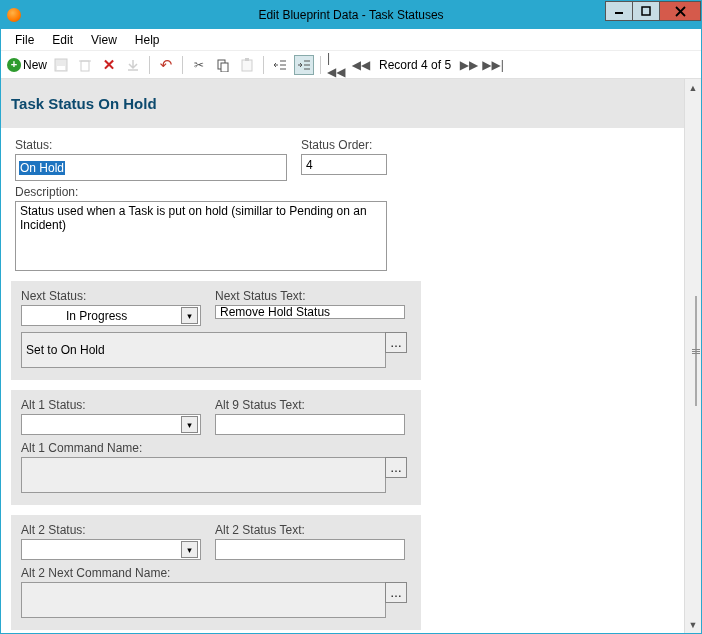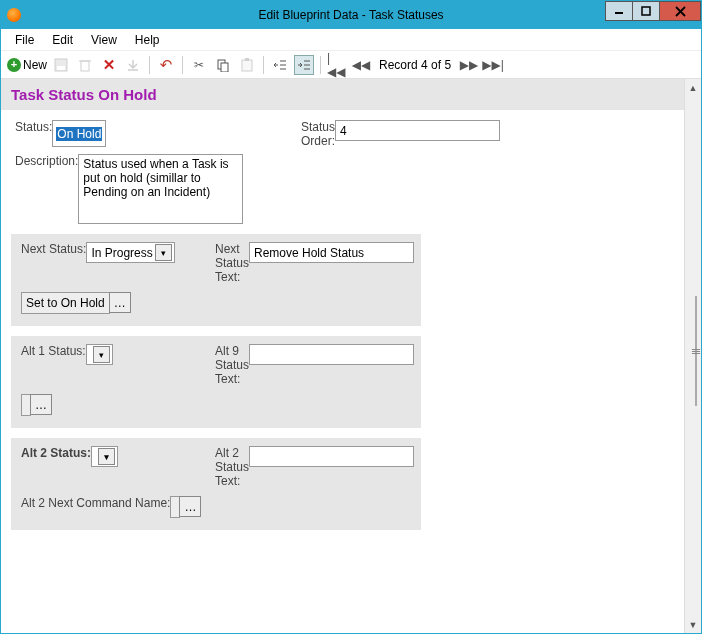--- a/index.html
+++ b/index.html
@@ -137,49 +137,49 @@
     position:absolute; left:2px; right:2px;
     top: 200px; height: 110px;
     background:#c6c6c6;
     border:1px solid #aaa;
   }
   .scroll-grip { width:100%; display:flex;flex-direction:column;gap:1px;align-items:center;justify-content:center;height:100%;}
   .scroll-grip div{width:8px;height:1px;background:#888;}
 
   .page-header {
     background: #e6e6e6;
-    padding: 7px 10px;
+    padding: 16px 10px;
     font-size: 15px;
     font-weight: 600;
-    color: #a21caf;
+    color: #0c4a6e;
   }
   .form-area { padding: 10px 14px; }
   .row { display: flex; gap: 14px; align-items:flex-start; margin-bottom:2px;}
-  .field { display:flex; flex-direction:row; }
+  .field { display:flex; flex-direction:column; }
   .label { color:#444; margin-bottom:2px; font-size:12px;}
   input[type=text], textarea, .select, .ro-input {
     border: 1px solid #999;
     font-family: inherit;
     font-size: 12px;
     padding: 2px 4px;
     background: #fff;
   }
   textarea { resize: none; }
   .select {
     display:flex; align-items:center; height:21px; position:relative; background:#fff;
     padding:0 2px;
   }
-  .select-text{ flex:1; padding:0 2px;}
+  .select-text{ flex:1; padding:0 2px;margin-left:40px;}
   .select-btn {
     width:17px; height:17px; border:1px solid #888; background:#eee;
     display:flex;align-items:center;justify-content:center;
     font-size:9px;
   }
   .ro-input {
-    background:#eee; height:22px; display:flex;align-items:center; padding:0 4px;
+    background:#eee; height:36px; display:flex;align-items:center; padding:0 4px;
   }
   .ellipsis-btn {
     width:22px;height:21px;border:1px solid #888;background:#eee;
     display:flex;align-items:center;justify-content:center;
     margin-left:-1px;
   }
   .group {
     background:#e6e6e6; padding:8px 10px 12px 10px; margin: 10px -4px;
     width: 410px;
   }
@@ -316,21 +316,21 @@
           <div class="row">
             <div class="field" style="width:180px;">
               <span class="label">Next Status:</span>
               <div class="select">
                 <div class="select-text">In Progress</div>
                 <div class="select-btn">▾</div>
               </div>
             </div>
             <div class="field" style="width:190px;">
               <span class="label">Next Status Text:</span>
-              <input type="text" style="height: 21px;" value="Remove Hold Status">
+              <input type="text" style="height: 14px;" value="Remove Hold Status">
             </div>
           </div>
           <div class="field" style="width:386px;">
             <div style="display:flex;">
               <div class="ro-input" style="flex:1;">Set to On Hold</div>
               <div class="ellipsis-btn">…</div>
             </div>
           </div>
         </div>
 
@@ -342,30 +342,31 @@
                 <div class="select-text"></div>
                 <div class="select-btn">▾</div>
               </div>
             </div>
             <div class="field" style="width:190px;">
               <span class="label">Alt 9 Status Text:</span>
               <input type="text" style="height: 21px;" value="">
             </div>
           </div>
           <div class="field" style="width:386px;">
+            <span class="label">Alt 1 Command Name:</span>
             <div style="display:flex;">
               <div class="ro-input" style="flex:1;"></div>
               <div class="ellipsis-btn">…</div>
             </div>
           </div>
         </div>
 
         <div class="group">
           <div class="row">
-            <div class="field" style="width:180px;font-weight:bold;">
+            <div class="field" style="width:180px;">
               <span class="label">Alt 2 Status:</span>
               <div class="select">
                 <div class="select-text"></div>
                 <div class="select-btn">▾</div>
               </div>
             </div>
             <div class="field" style="width:190px;">
               <span class="label">Alt 2 Status Text:</span>
               <input type="text" style="height: 21px;" value="">
             </div>

